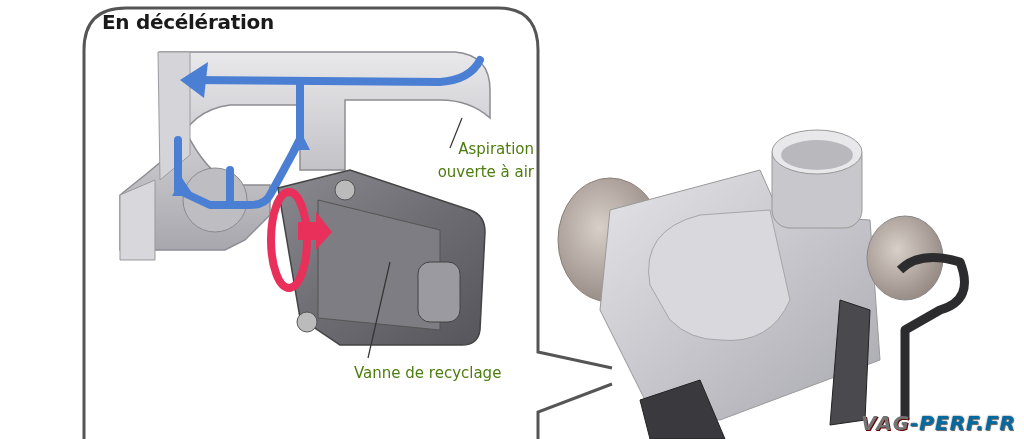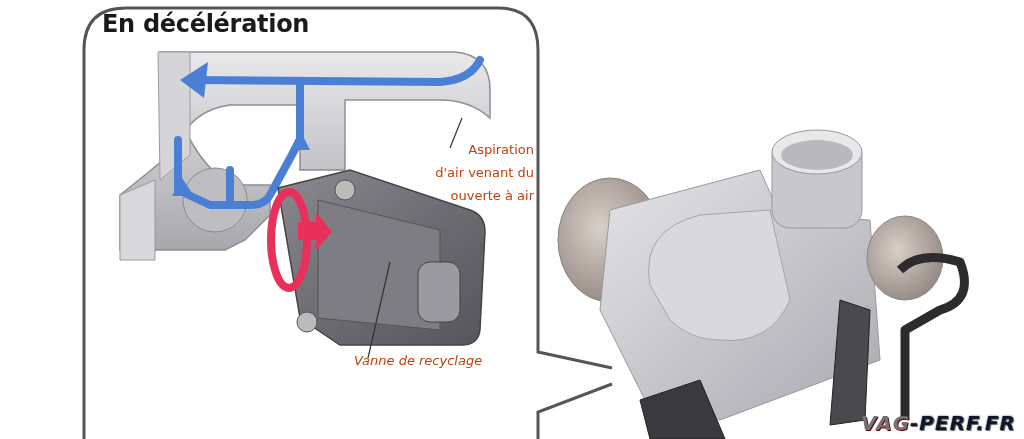--- a/index.html
+++ b/index.html
@@ -1,24 +1,24 @@
 <!DOCTYPE html>
 <html><head>
 <meta charset="utf-8">
 <style>
   html, body { margin: 0; padding: 0; }
   body { width: 1024px; height: 439px; background: #ffffff; position: relative; overflow: hidden; font-family: "DejaVu Sans", sans-serif; }
   .frame-svg { position: absolute; left: 0; top: 0; }
-  .title { position: absolute; left: 102px; top: 10px; font-size: 24px; font-weight: bold; color: #1a1a1a; letter-spacing: -0.3px; }
-  .callout { position: absolute; font-size: 13px; color: #c2410c; line-height: 23px; }
+  .title { position: absolute; left: 102px; top: 10px; font-size: 20px; font-weight: bold; color: #1a1a1a; letter-spacing: -0.3px; }
+  .callout { position: absolute; font-size: 15px; color: #4d7c0f; line-height: 23px; }
   .callout-right { right: 490px; top: 138px; text-align: right; }
-  .callout-valve { left: 354px; top: 349px; text-align: left; font-style: italic; }
+  .callout-valve { left: 354px; top: 362px; text-align: left; }
   .watermark { position: absolute; right: 8px; bottom: 4px; font-family: "DejaVu Sans", sans-serif; font-size: 20px; font-style: italic; font-weight: bold; letter-spacing: 1px; }
   .wm-red { color: #737373; text-shadow: 1px 1px 0 #600; }
-  .wm-white { color: #0f172a; text-shadow: 0 0 2px #555, 1px 1px 0 #777; text-align: right; }
+  .wm-white { color: #0369a1; text-shadow: 0 0 2px #555, 1px 1px 0 #777; text-align: right; }
 </style>
 </head>
 <body>
 
 <svg class="frame-svg" width="1024" height="439" viewBox="0 0 1024 439">
   <defs>
     <linearGradient id="metal" x1="0" y1="0" x2="0" y2="1">
       <stop offset="0" stop-color="#e9e9ec"></stop>
       <stop offset="0.5" stop-color="#c9c9cd"></stop>
       <stop offset="1" stop-color="#a7a7ad"></stop>
@@ -83,21 +83,20 @@
     <path d="M900,270 Q920,250 960,262 Q975,300 940,310 L905,330 L905,420" fill="none" stroke="#2c2c2e" stroke-width="9" stroke-linejoin="round"></path>
     <path d="M840,300 L870,310 L865,420 L830,425 Z" fill="#4a4a4e" stroke="#222"></path>
     <path d="M640,400 L700,380 L725,439 L650,439 Z" fill="#3a3a3e" stroke="#222"></path>
   </g>
 </svg>
 
 <div class="title">En décélération</div>
 
 <div class="callout callout-right">
   <div>Aspiration</div>
-  <div>d'air venant du</div>
   <div>ouverte à air</div>
 </div>
 
 <div class="callout callout-valve">
   <div>Vanne de recyclage</div>
 </div>
 
 <div class="watermark">
   <span class="wm-red">VAG</span><span class="wm-white">-PERF.FR</span>
 </div>

